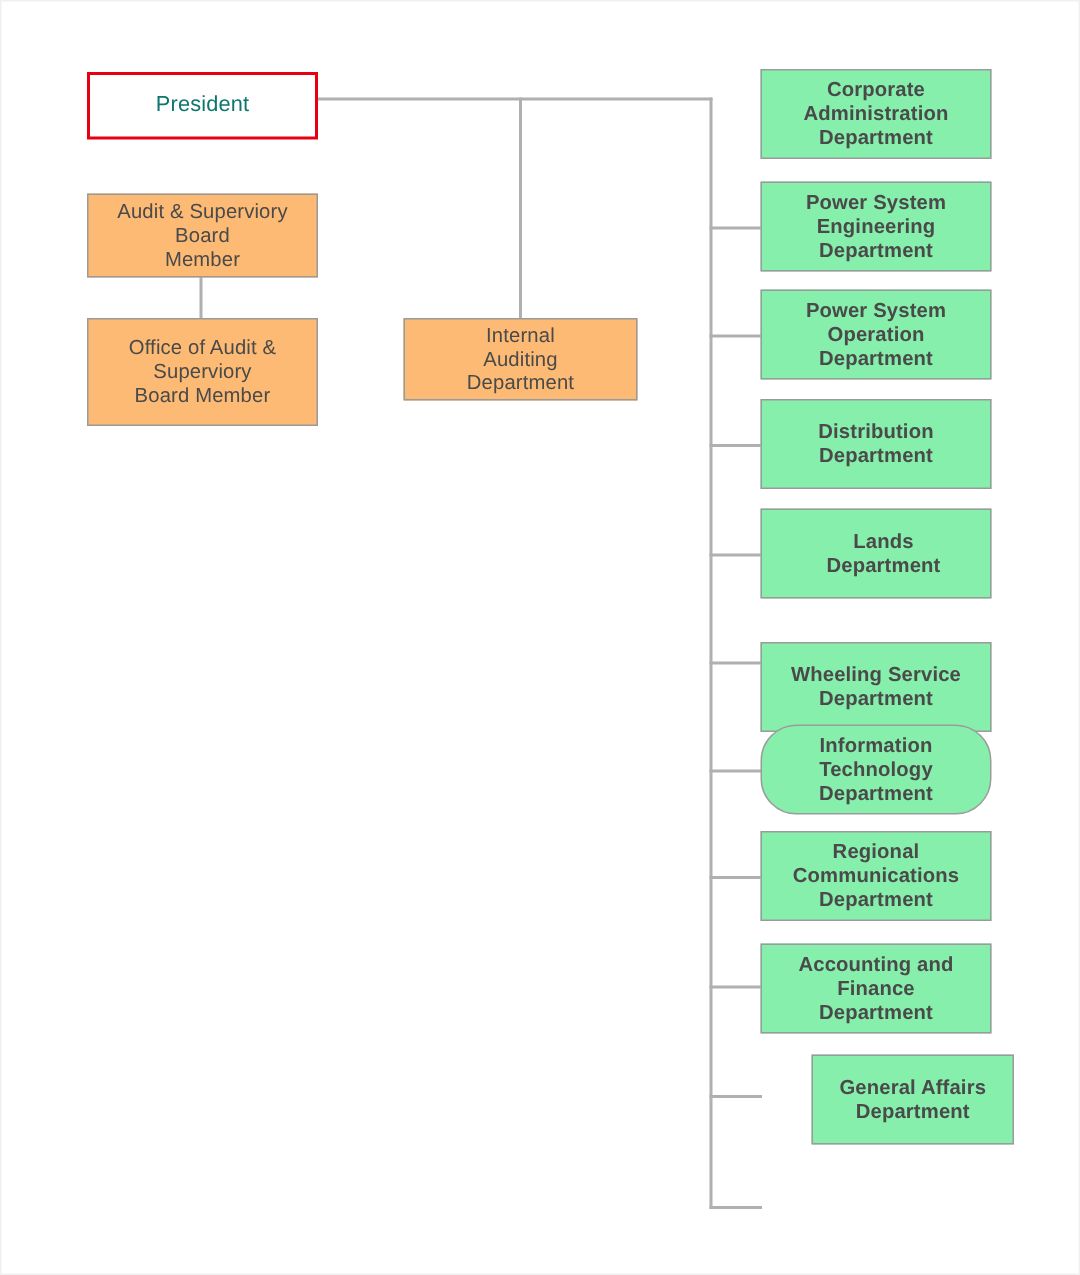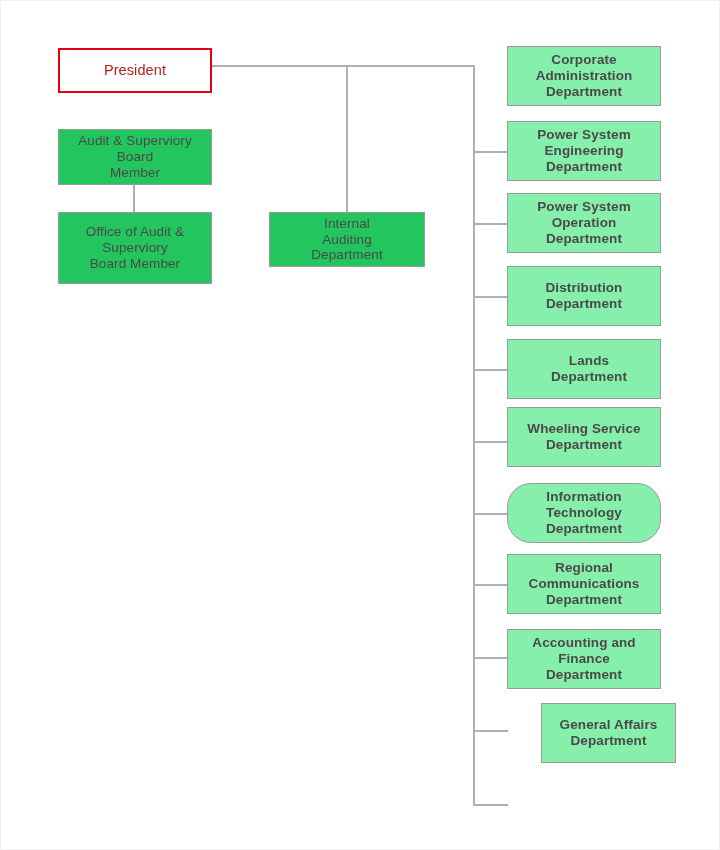--- a/index.html
+++ b/index.html
@@ -44,27 +44,27 @@
   .node .label {
     display: block;
     white-space: pre-line;
     padding: 0 4px;
   }
 
   
   .node-root {
     background: #ffffff;
     border: 2px solid #e60012;
-    color: #b91c1c;
+    color: #0f766e;
     font-size: 14.5px;
   }
 
   
   .node-gray {
-    background: #22c55e;
+    background: #fdba74;
     border: 1px solid #9a9a9a;
     font-size: 13.5px;
   }
 
   
   .node-white {
     background: #86efac;
     border: 1px solid #9b9b9b;
     font-size: 13.5px;
     font-weight: bold;
@@ -132,21 +132,21 @@
 Department</span>
   </div>
   <div class="node node-white" style="left:506px; top:265px; width:154px; height:60px;">
     <span class="label">Distribution
 Department</span>
   </div>
   <div class="node node-white" style="left:506px; top:338px; width:154px; height:60px;padding-left:10px;">
     <span class="label">Lands
 Department</span>
   </div>
-  <div class="node node-white" style="left:506px; top:406px; width:154px; height:60px;">
+  <div class="node node-white" style="left:506px; top:427px; width:154px; height:60px;">
     <span class="label">Wheeling Service
 Department</span>
   </div>
   <div class="node node-white" style="left:506px; top:482px; width:154px; height:60px;border-radius:24px;">
     <span class="label">Information
 Technology
 Department</span>
   </div>
   <div class="node node-white" style="left:506px; top:553px; width:154px; height:60px;">
     <span class="label">Regional

